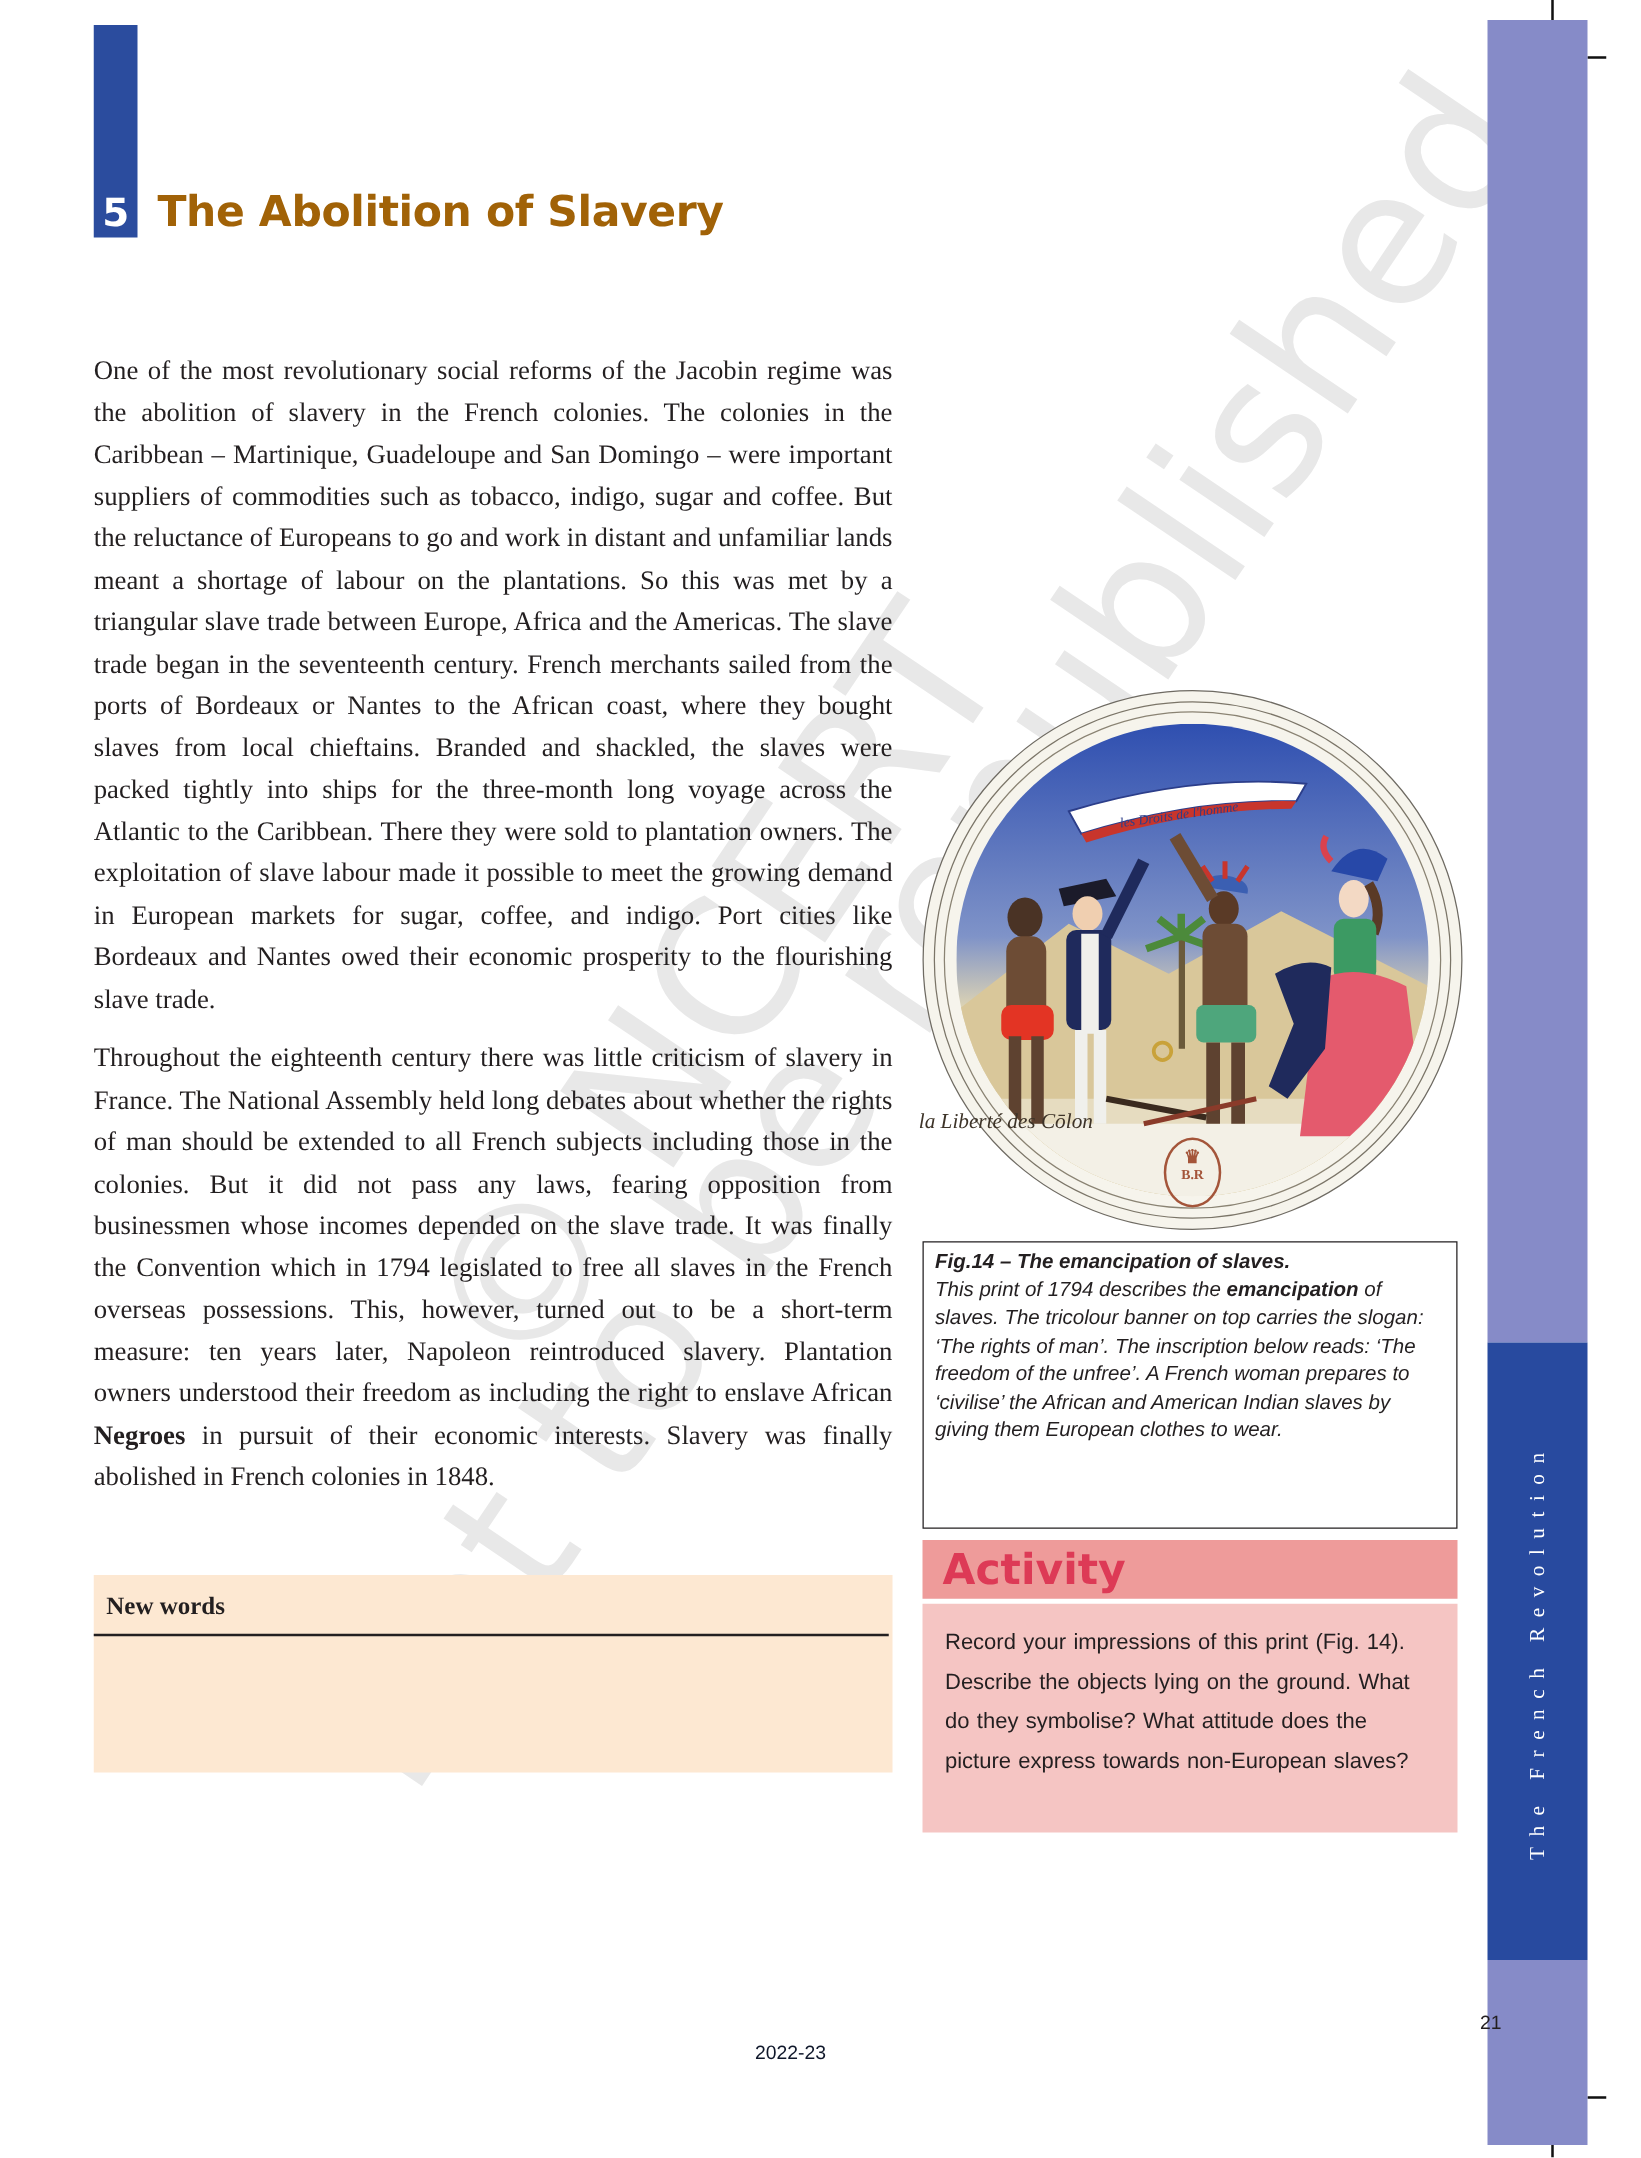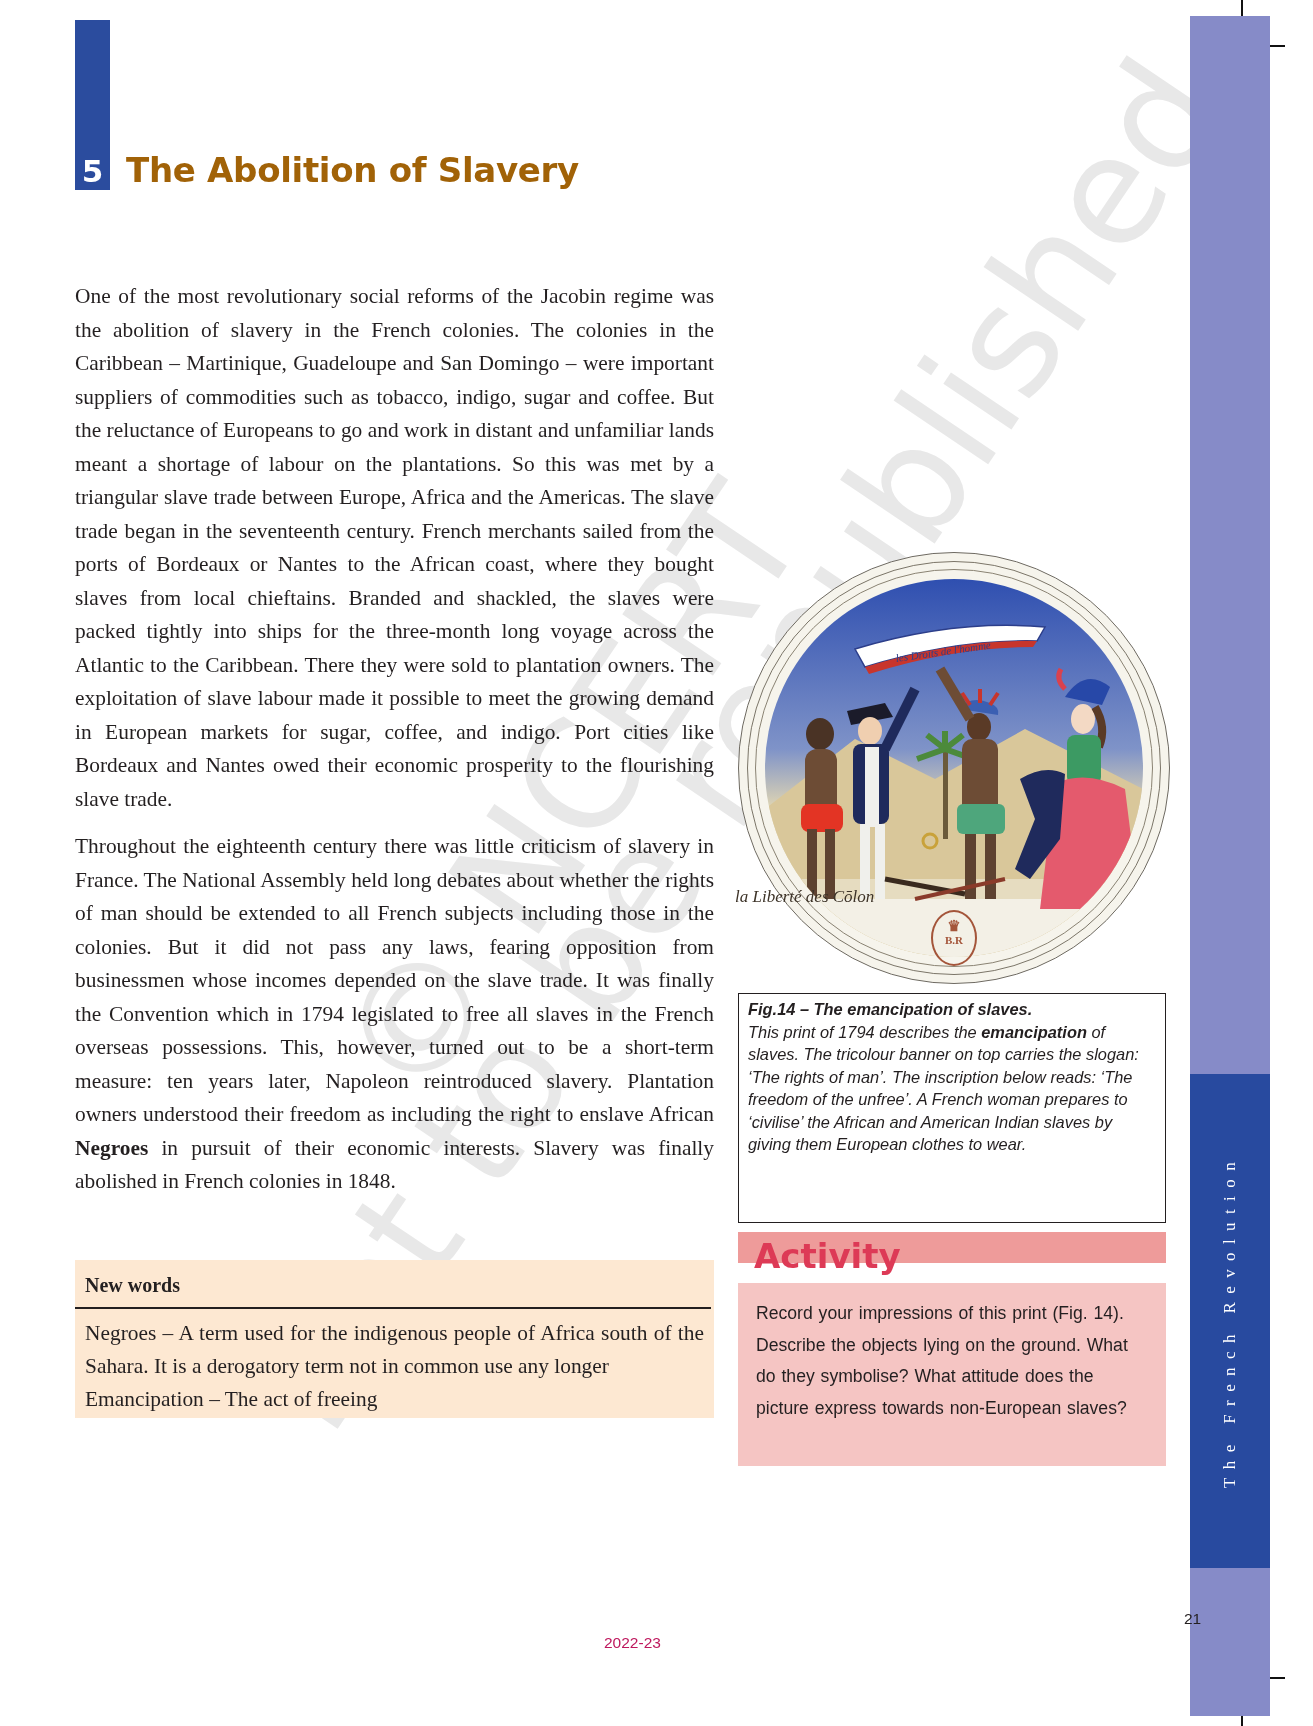--- a/index.html
+++ b/index.html
@@ -30,33 +30,33 @@
   .fig-ring3 { position: absolute; left: 20px; top: 29px; width: 398px; height: 398px; border-radius: 50%; border: 1px solid #8a8373; box-sizing: border-box; }
   .fig-scene { position: absolute; left: 30px; top: 39px; width: 378px; height: 378px; border-radius: 50%; overflow: hidden; }
   .fig-inscription { position: absolute; left: 0; width: 440px; top: 347px; text-align: left; font-family: "Liberation Serif", serif; font-style: italic; font-size: 17px; color: #3d3328; }
   .fig-stamp { position: absolute; left: 196px; top: 370px; width: 46px; height: 56px; border-radius: 50%; border: 2px solid #a4553a; box-sizing: border-box; color: #a4553a; font-size: 11px; font-weight: bold; text-align: center; }
   .fig-stamp .crown { display: block; margin-top: 6px; font-size: 15px; line-height: 16px; }
 
   .caption { position: absolute; left: 738px; top: 993px; width: 428px; height: 230px; border: 1.2px solid #231f20; box-sizing: border-box; padding: 4px 9px; font-family: "Liberation Sans", sans-serif; font-style: italic; font-size: 16.4px; line-height: 22.5px; color: #231f20; }
   .caption .cap-title { font-weight: bold; }
   .caption .cap-bold { font-weight: bold; }
 
-  .activity-head { position: absolute; left: 738px; top: 1232px; width: 428px; height: 31px; background: #ee9b9a; }
+  .activity-head { position: absolute; left: 738px; top: 1232px; width: 428px; height: 47px; background: #ee9b9a; }
   .activity-title { position: absolute; left: 16px; top: 3px; font-family: "DejaVu Sans", sans-serif; font-weight: bold; font-size: 34px; line-height: 42px; color: #dd3a56; }
   .activity-body { position: absolute; left: 738px; top: 1283px; width: 428px; height: 183px; background: #f5c5c3; }
   .activity-text { position: absolute; left: 18px; right: 20px; top: 15px; font-family: "Liberation Sans", sans-serif; font-size: 17.6px; line-height: 31.5px; color: #231f20; word-spacing: 1px; }
 
   .sidebar-top { position: absolute; left: 1190px; top: 16px; width: 80px; height: 1058px; background: #868bc8; }
   .sidebar-band { position: absolute; left: 1190px; top: 1074px; width: 80px; height: 494px; background: #284a9f; }
   .sidebar-bottom { position: absolute; left: 1190px; top: 1568px; width: 80px; height: 148px; background: #868bc8; }
   .sidebar-label { position: absolute; left: 1190px; top: 1074px; width: 80px; height: 494px; }
   .sidebar-label span { position: absolute; left: 40px; top: 247px; transform: translate(-50%, -50%) rotate(-90deg); white-space: nowrap; color: #ffffff; font-family: "Liberation Serif", serif; font-size: 17px; letter-spacing: 8.4px; }
 
   .page-num { position: absolute; left: 1184px; top: 1610px; font-family: "Liberation Sans", sans-serif; font-size: 15.5px; color: #231f20; }
-  .year { position: absolute; left: 604px; top: 1634px; font-family: "Liberation Sans", sans-serif; font-size: 15.5px; color: #be185d; }
+  .year { position: absolute; left: 604px; top: 1634px; font-family: "Liberation Sans", sans-serif; font-size: 15.5px; color: #0f172a; }
 
   .watermark { position: absolute; left: 0; top: 0; width: 1313px; height: 1726px; pointer-events: none; }
 </style>
 </head>
 <body>
 
 <div class="crop-v" style="left:1241px; top:0; height:16px;"></div>
 <div class="crop-h" style="left:1270px; top:45px; width:15px;"></div>
 <div class="crop-h" style="left:1270px; top:1677px; width:15px;"></div>
 <div class="crop-v" style="left:1241px; top:1716px; height:10px;"></div>
@@ -75,24 +75,20 @@
 <div class="body-col para1">
   <p>One of the most revolutionary social reforms of the Jacobin regime was the abolition of slavery in the French colonies. The colonies in the Caribbean – Martinique, Guadeloupe and San Domingo – were important suppliers of commodities such as tobacco, indigo, sugar and coffee. But the reluctance of Europeans to go and work in distant and unfamiliar lands meant a shortage of labour on the plantations. So this was met by a triangular slave trade between Europe, Africa and the Americas. The slave trade began in the seventeenth century. French merchants sailed from the ports of Bordeaux or Nantes to the African coast, where they bought slaves from local chieftains. Branded and shackled, the slaves were packed tightly into ships for the three-month long voyage across the Atlantic to the Caribbean. There they were sold to plantation owners. The exploitation of slave labour made it possible to meet the growing demand in European markets for sugar, coffee, and indigo. Port cities like Bordeaux and Nantes owed their economic prosperity to the flourishing slave trade.</p>
 </div>
 <div class="body-col para2">
   <p><span>Throughout the eighteenth century there was little criticism of slavery in France. The National Assembly held long debates about whether the rights of man should be extended to all French subjects including those in the colonies. But it did not pass any laws, fearing opposition from businessmen whose incomes depended on the slave trade. It was finally the Convention which in 1794 legislated to free all slaves in the French overseas possessions. This, however, turned out to be a short-term measure: ten years later, Napoleon reintroduced slavery. Plantation owners understood their freedom as including the right to enslave African </span><span class="bold">Negroes</span><span> in pursuit of their economic interests. Slavery was finally abolished in French colonies in 1848.</span></p>
 </div>
 
 <div class="newwords">
   <div class="newwords-head">New words</div>
   <div class="newwords-rule"></div>
-  <div class="newwords-body">
-    <div>Negroes – A term used for the indigenous people of Africa south of the Sahara. It is a derogatory term not in common use any longer</div>
-    <div>Emancipation – The act of freeing</div>
-  </div>
 </div>
 
 <div class="figure">
   <div class="fig-outer"></div>
   <div class="fig-ring2"></div>
   <div class="fig-ring3"></div>
   <div class="fig-scene">
     <svg width="378" height="378" viewBox="0 0 378 378">
       <defs>
         <linearGradient id="sky" x1="0" y1="0" x2="0" y2="1">

